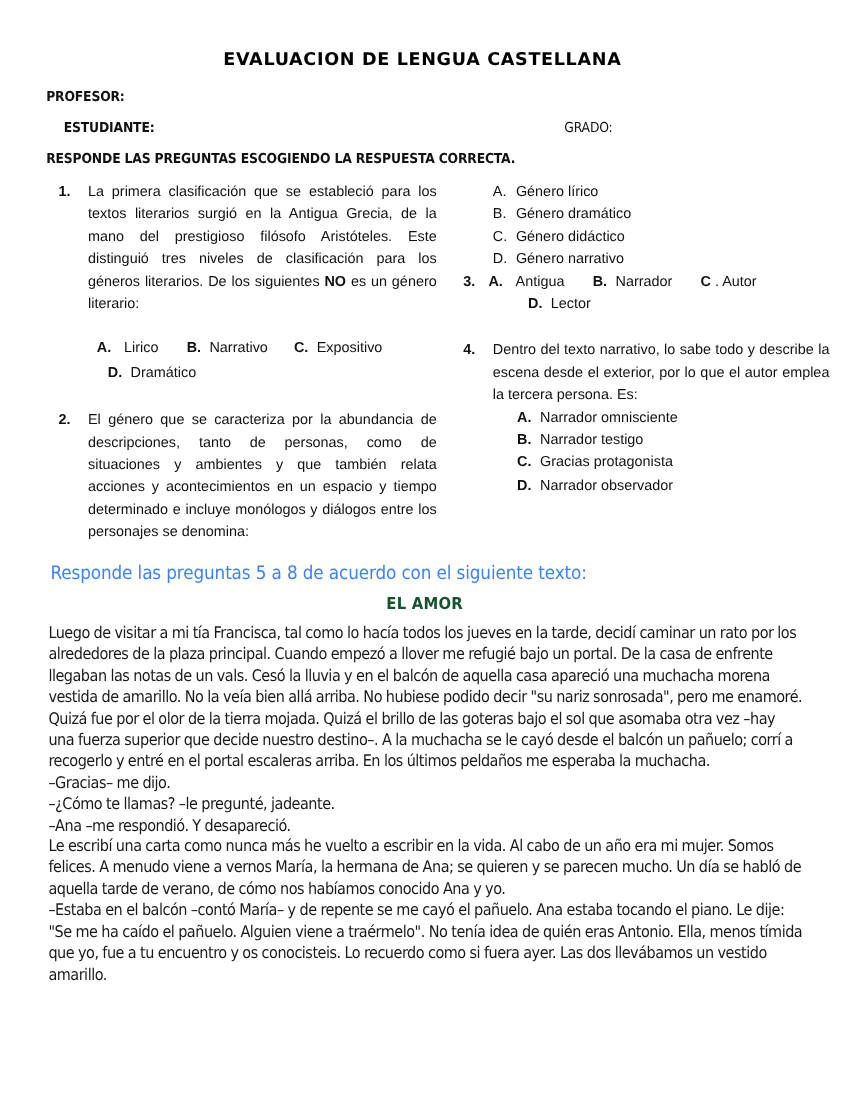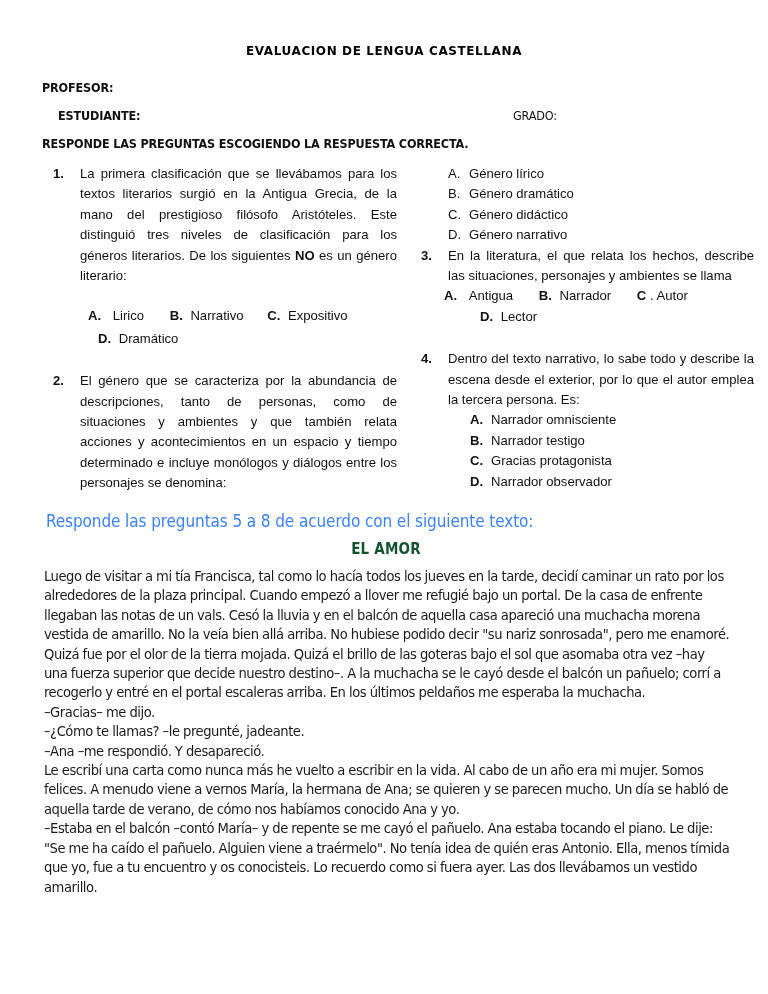--- a/index.html
+++ b/index.html
@@ -24,21 +24,21 @@
   }
 
   
   .doc-title {
     position: absolute;
     left: 0;
     top: 44px;
     width: 768px;
     text-align: center;
     font-family: "DejaVu Sans", sans-serif;
-    font-size: 12px;
+    font-size: 16px;
     font-weight: 700;
     letter-spacing: 0.6px;
     color: #000;
   }
 
   
   .field-row {
     position: absolute;
     font-family: "DejaVu Sans Condensed", "Liberation Sans Narrow", "Liberation Sans", sans-serif;
     font-size: 12.5px;
@@ -171,21 +171,21 @@
   <div class="field-row" id="fld-estudiante">ESTUDIANTE:</div>
   <div class="field-row" id="fld-grado">GRADO:</div>
   <div class="field-row" id="fld-instruction">RESPONDE LAS PREGUNTAS ESCOGIENDO LA RESPUESTA CORRECTA.</div>
 
   <div class="qcols">
 
     <div class="col-left">
 
       <div class="q" style="min-height:0;">
         <span class="q-num">1.</span>
-        <div class="q-body"><span>La primera clasificación que se llevábamos para los textos literarios surgió en la Antigua Grecia, de la mano del prestigioso filósofo Aristóteles. Este distinguió tres niveles de clasificación para los géneros literarios. De los siguientes </span><b>NO</b><span> es un género literario:</span></div>
+        <div class="q-body"><span>La primera clasificación que se estableció para los textos literarios surgió en la Antigua Grecia, de la mano del prestigioso filósofo Aristóteles. Este distinguió tres niveles de clasificación para los géneros literarios. De los siguientes </span><b>NO</b><span> es un género literario:</span></div>
       </div>
 
       <div class="opt-inline" style="margin-left:46px; margin-top:20px;">
         <span class="lt">A.</span>
         <span style="margin-left:8px;">Lirico</span>
         <span class="lt" style="margin-left:22px;">B.</span>
         <span style="margin-left:4px;">Narrativo</span>
         <span class="lt" style="margin-left:20px;">C.</span>
         <span style="margin-left:4px;">Expositivo</span>
       </div>
@@ -218,21 +218,20 @@
           <span class="opt-text">Género didáctico</span>
         </li>
         <li>
           <span class="opt-letter">D.</span>
           <span class="opt-text">Género narrativo</span>
         </li>
       </ul>
 
       <div class="q" style="margin-top:0;">
         <span class="q-num" style="width:18px;">3.</span>
-        <div class="q-body">En la literatura, el que relata los hechos, describe las situaciones, personajes y ambientes se llama</div>
       </div>
 
       <div class="opt-inline" style="margin-left:30px;">
         <span class="lt">A.</span>
         <span style="margin-left:8px;">Antigua</span>
         <span class="lt" style="margin-left:22px;">B.</span>
         <span style="margin-left:4px;">Narrador</span>
         <span class="lt" style="margin-left:22px;">C</span>
         <span>. Autor</span>
       </div>

